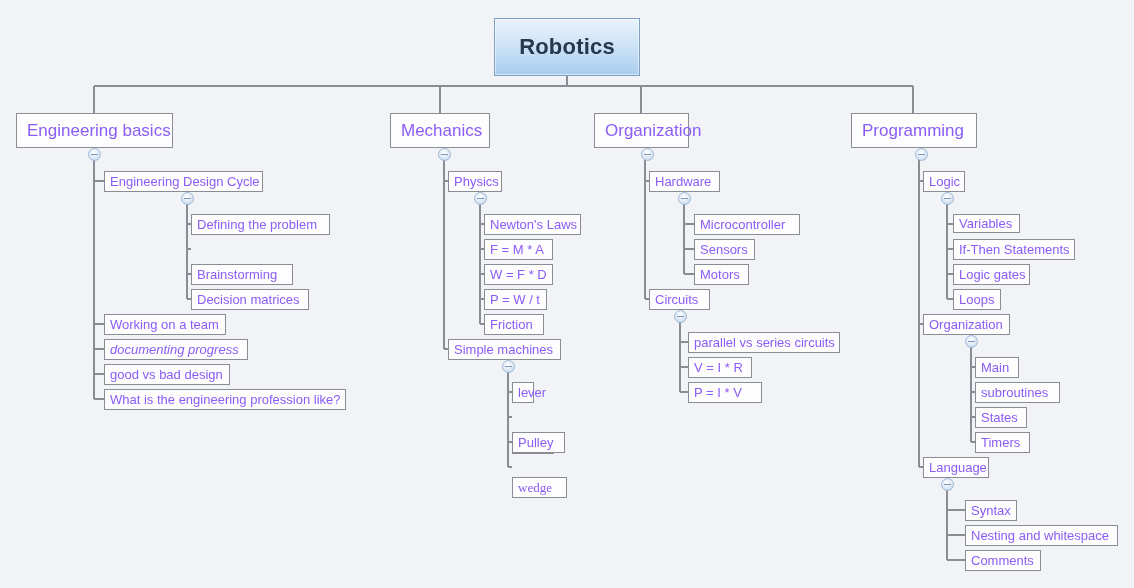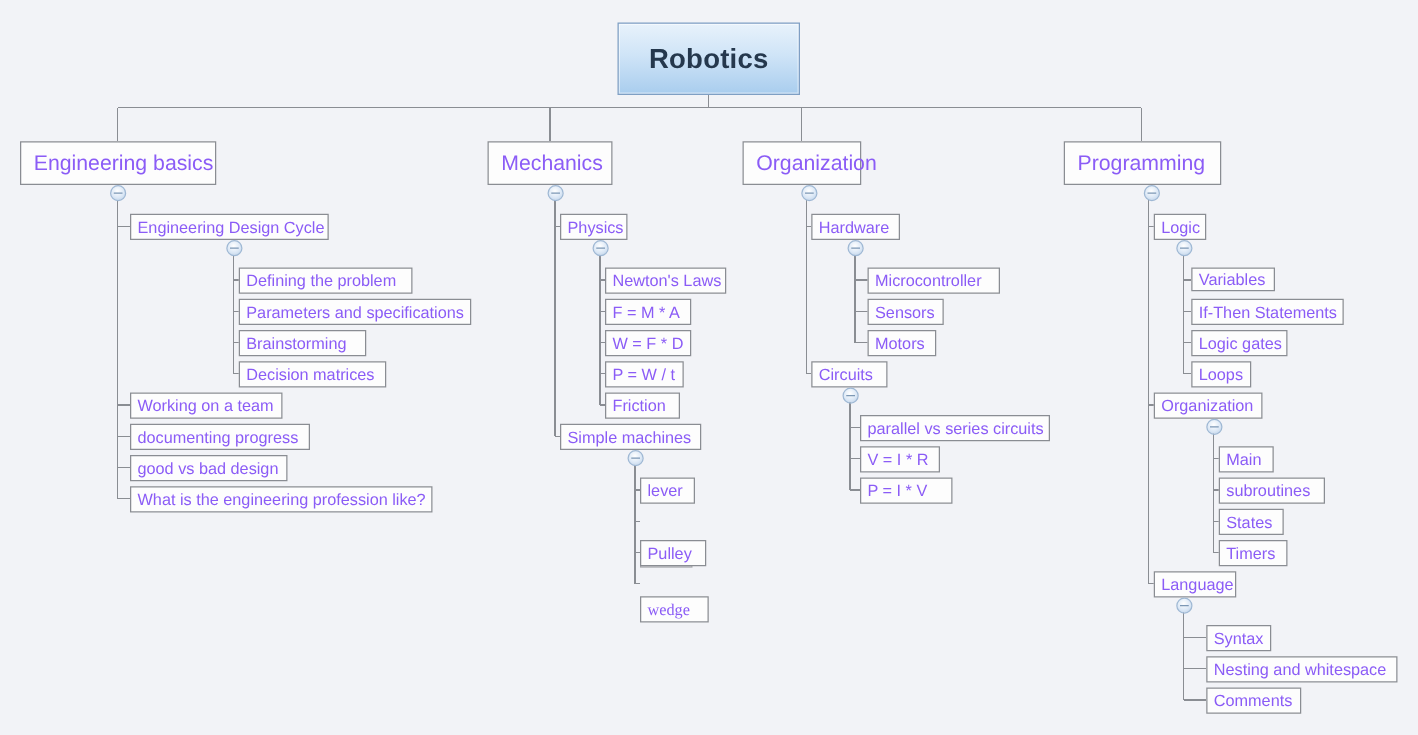--- a/index.html
+++ b/index.html
@@ -138,36 +138,35 @@
 
   <div class="node root" style="left:494px;top:18px;width:146px;height:58px;">Robotics</div>
 
   <div class="node lvl1" style="left:16px;top:113px;width:157px;height:35px;">Engineering basics</div>
   <div class="node lvl1" style="left:390px;top:113px;width:100px;height:35px;">Mechanics</div>
   <div class="node lvl1" style="left:594px;top:113px;width:95px;height:35px;">Organization</div>
   <div class="node lvl1" style="left:851px;top:113px;width:126px;height:35px;">Programming</div>
 
   <div class="node lvl2" style="left:104px;top:171px;width:159px;height:21px;">Engineering Design Cycle</div>
   <div class="node lvl3" style="left:191px;top:214px;width:139px;height:21px;">Defining the problem</div>
-  <div class="node lvl3" style="left:191px;top:239px;width:186px;height:21px;">Parameters and specifications</div>
   <div class="node lvl3" style="left:191px;top:264px;width:102px;height:21px;">Brainstorming</div>
   <div class="node lvl3" style="left:191px;top:289px;width:118px;height:21px;">Decision matrices</div>
   <div class="node lvl2" style="left:104px;top:314px;width:122px;height:21px;">Working on a team</div>
-  <div class="node lvl2" style="left:104px;top:339px;width:144px;height:21px;">documenting progress</div>
+  <div class="node lvl2" style="left:104px;top:339px;width:144px;height:21px;font-style:italic;">documenting progress</div>
   <div class="node lvl2" style="left:104px;top:364px;width:126px;height:21px;">good vs bad design</div>
   <div class="node lvl2" style="left:104px;top:389px;width:242px;height:21px;">What is the engineering profession like?</div>
 
   <div class="node lvl2" style="left:448px;top:171px;width:54px;height:21px;">Physics</div>
   <div class="node lvl3" style="left:484px;top:214px;width:97px;height:21px;">Newton's Laws</div>
   <div class="node lvl3" style="left:484px;top:239px;width:69px;height:21px;">F = M * A</div>
   <div class="node lvl3" style="left:484px;top:264px;width:69px;height:21px;">W = F * D</div>
   <div class="node lvl3" style="left:484px;top:289px;width:63px;height:21px;">P = W / t</div>
   <div class="node lvl3" style="left:484px;top:314px;width:60px;height:21px;">Friction</div>
   <div class="node lvl2" style="left:448px;top:339px;width:113px;height:21px;">Simple machines</div>
-  <div class="node lvl3" style="left:512px;top:382px;width:44px;height:21px;">lever</div>
+  <div class="node lvl3" style="left:512px;top:382px;width:22px;height:21px;">lever</div>
   <div class="node lvl3" style="left:512px;top:407px;width:42px;height:21px;margin-top:26px;">gear</div>
   <div class="node lvl3" style="left:512px;top:432px;width:53px;height:21px;">Pulley</div>
   <div class="node lvl3" style="left:512px;top:477px;width:55px;height:21px;font-family:Liberation Serif, serif;">wedge</div>
 
   <div class="node lvl2" style="left:649px;top:171px;width:71px;height:21px;">Hardware</div>
   <div class="node lvl3" style="left:694px;top:214px;width:106px;height:21px;">Microcontroller</div>
   <div class="node lvl3" style="left:694px;top:239px;width:61px;height:21px;">Sensors</div>
   <div class="node lvl3" style="left:694px;top:264px;width:55px;height:21px;">Motors</div>
   <div class="node lvl2" style="left:649px;top:289px;width:61px;height:21px;">Circuits</div>
   <div class="node lvl3" style="left:688px;top:332px;width:152px;height:21px;">parallel vs series circuits</div>

